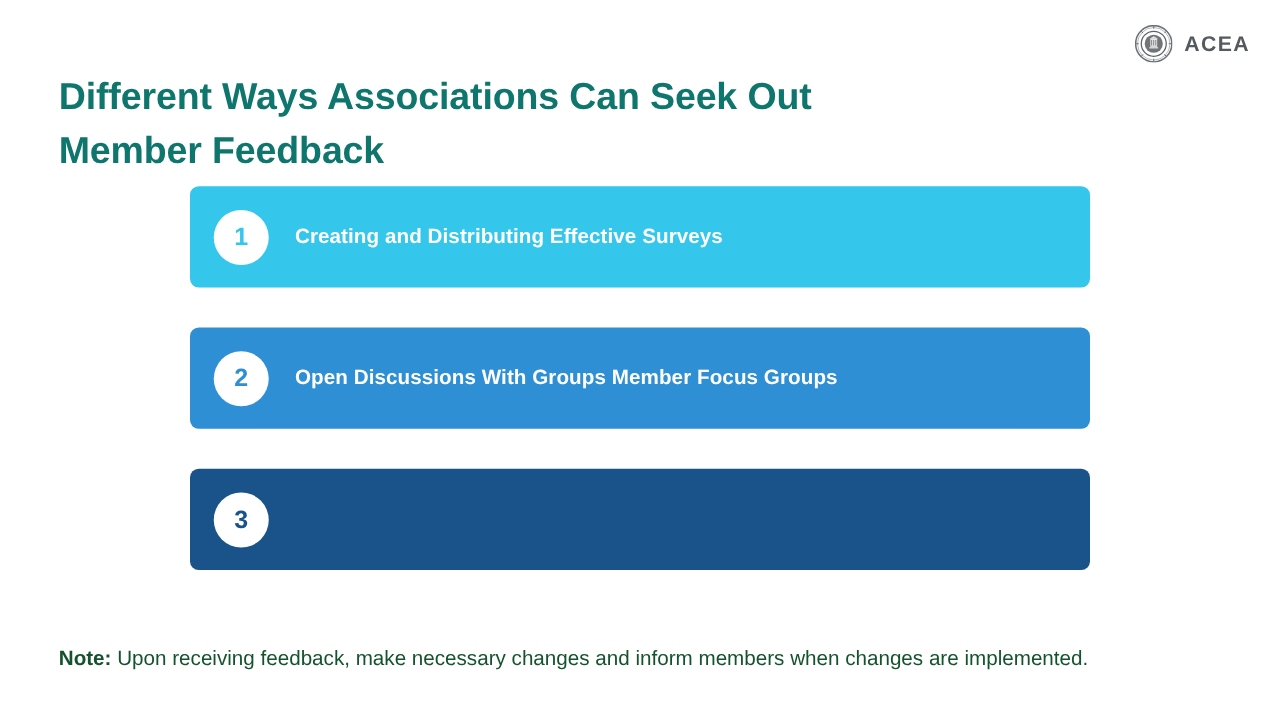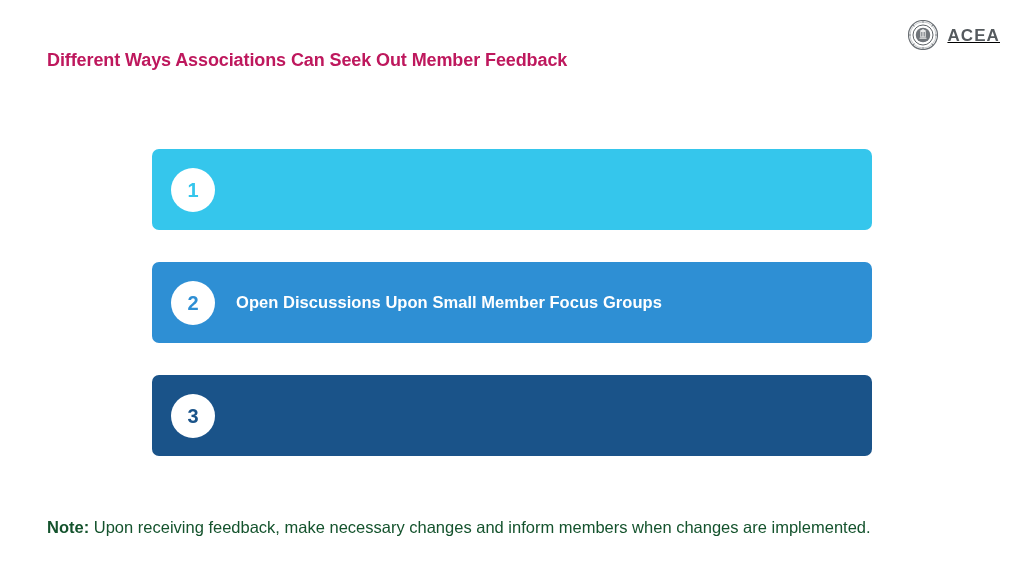--- a/index.html
+++ b/index.html
@@ -16,21 +16,20 @@
   }
 
   
   .brand {
     position: absolute;
     top: 20px;
     right: 24px;
     display: flex;
     align-items: center;
     gap: 9px;
-    text-decoration: underline;
   }
   .seal {
     width: 30px;
     height: 30px;
     flex: 0 0 30px;
     display: block;
   }
   .brand-name {
     font-size: 17px;
     font-weight: bold;
@@ -38,24 +37,24 @@
     letter-spacing: 1.1px;
     line-height: 1;
   }
 
   
   .page-title {
     position: absolute;
     left: 47px;
     top: 36px;
     width: 700px;
-    font-size: 18px;
+    font-size: 30px;
     font-weight: bold;
     line-height: 1.44;
-    color: #be185d;
+    color: #0f766e;
     letter-spacing: -0.1px;
   }
 
   
   .steps {
     position: absolute;
     left: 152px;
     top: 149px;
     width: 720px;
   }
@@ -138,27 +137,28 @@
 </div>
 
 <h1 class="page-title">Different Ways Associations Can Seek Out Member Feedback</h1>
 
 <div class="steps">
 
   <div class="step-row" style="background:#35C6EC;">
     <div class="step-badge" style="color:#35C6EC;">
       <span>1</span>
     </div>
+    <div class="step-label">Creating and Distributing Effective Surveys</div>
   </div>
 
   <div class="step-row" style="background:#2E8FD4;">
     <div class="step-badge" style="color:#2E8FD4;">
       <span>2</span>
     </div>
-    <div class="step-label">Open Discussions Upon Small Member Focus Groups</div>
+    <div class="step-label">Open Discussions With Groups Member Focus Groups</div>
   </div>
 
   <div class="step-row" style="background:#1A5389;">
     <div class="step-badge" style="color:#1A5389;">
       <span>3</span>
     </div>
   </div>
 
 </div>
 

